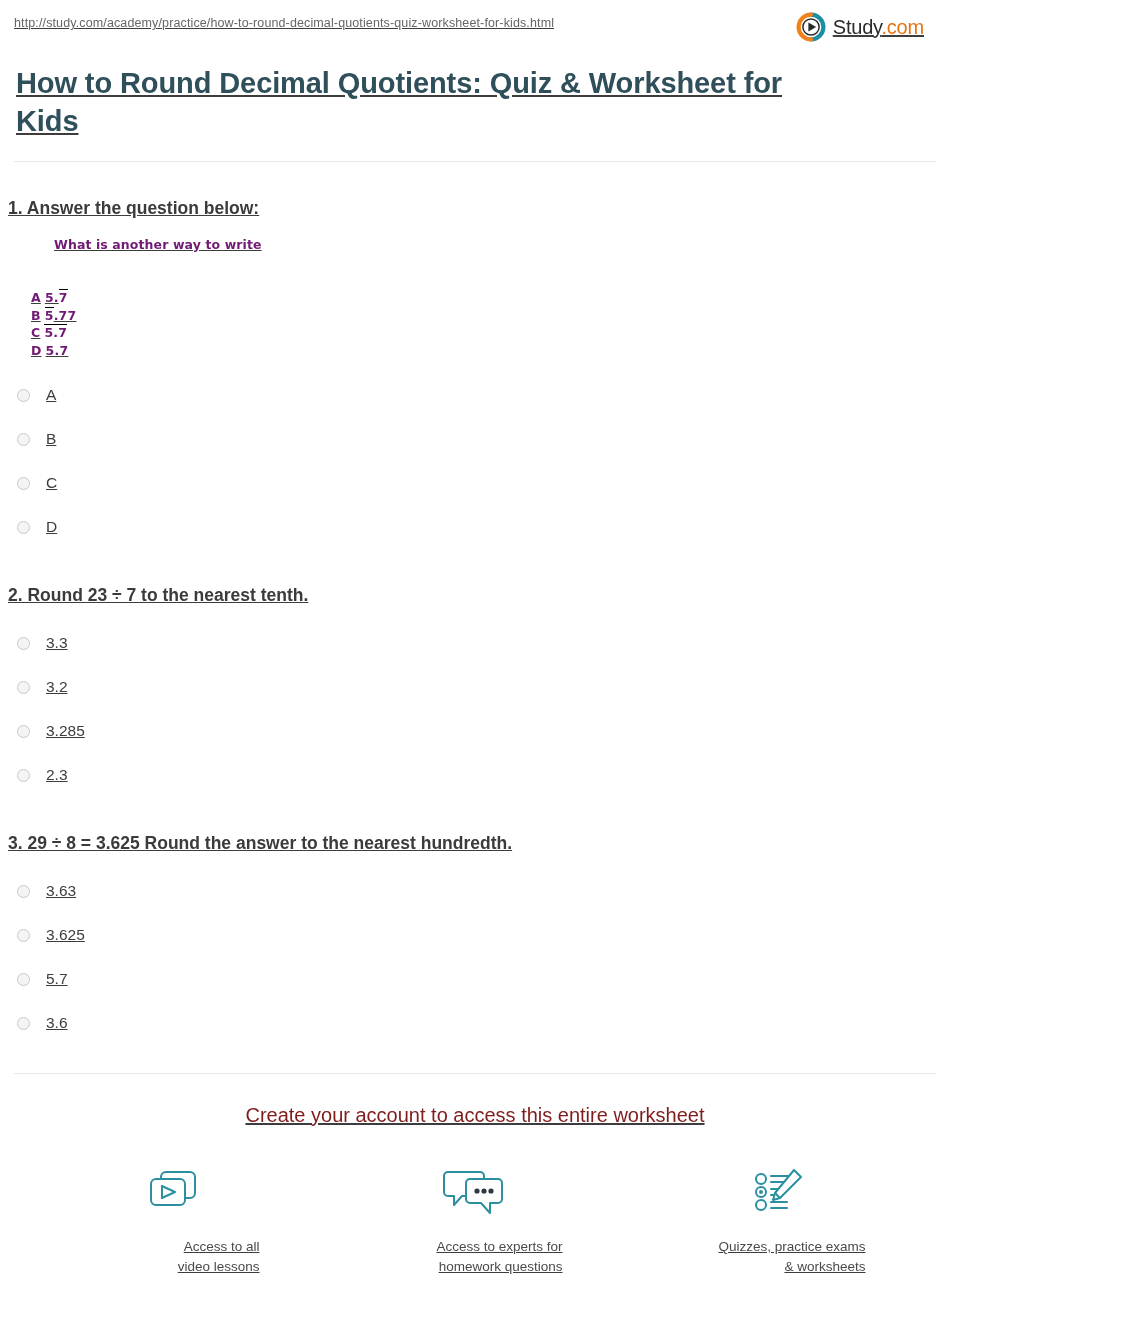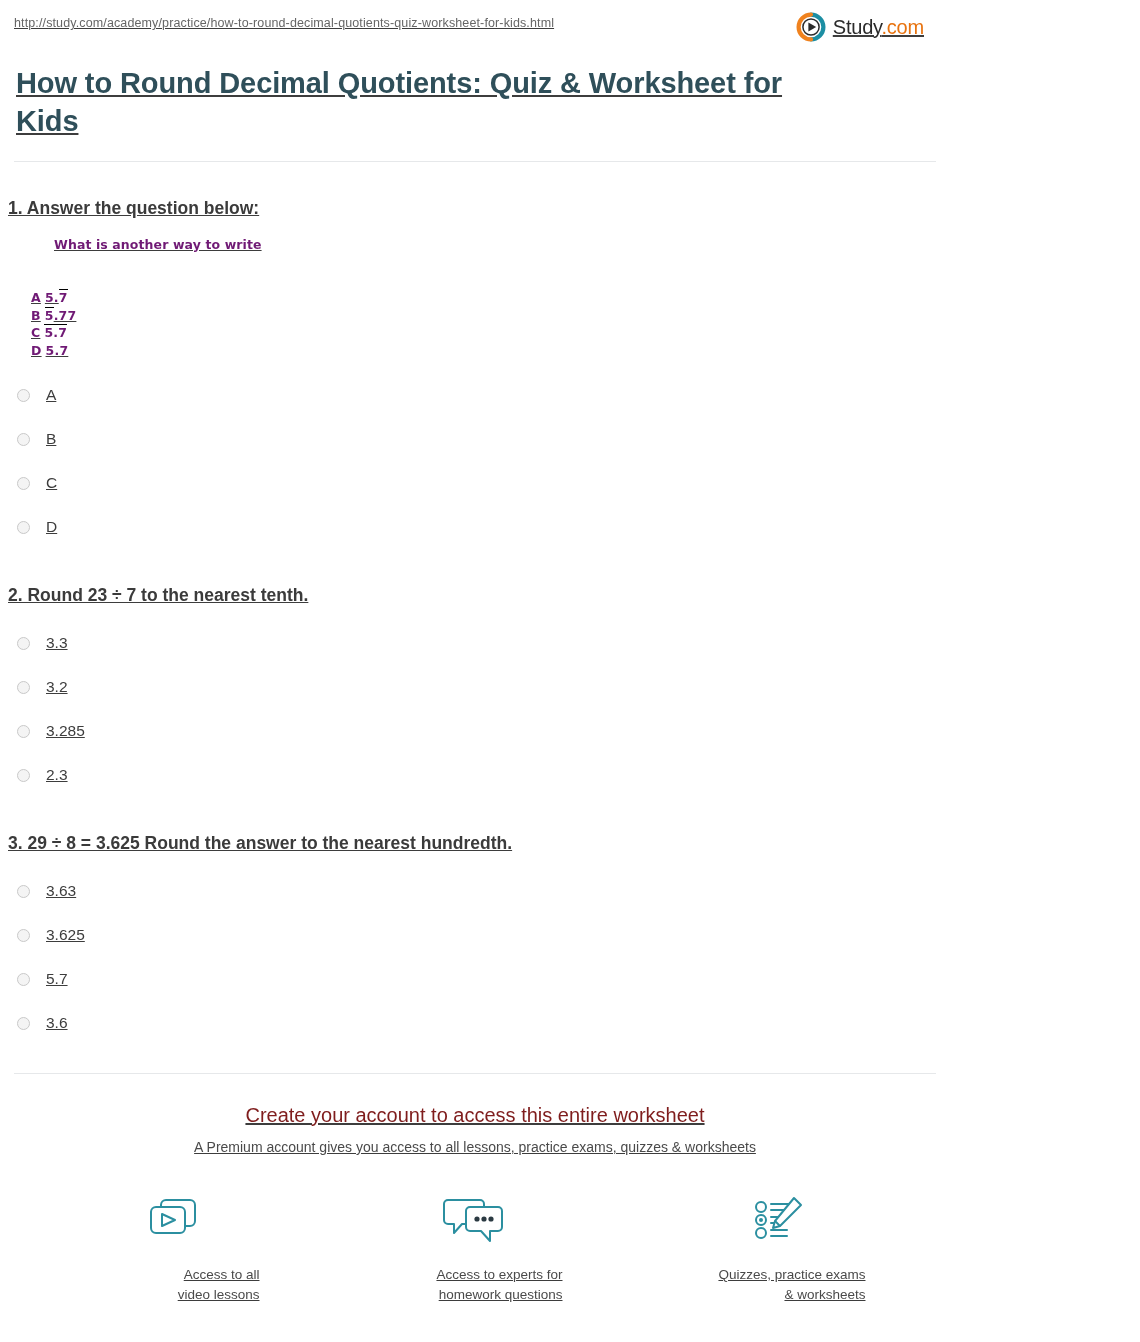--- a/index.html
+++ b/index.html
@@ -307,21 +307,20 @@
         </label>
       </div>
     </div>
 
   </div>
 
   <div class="footer-rule"></div>
 
   <div class="cta">
     <div class="cta-heading">Create your account to access this entire worksheet</div>
-    <div class="cta-sub">A Premium account gives you access to all lessons, practice exams, quizzes &amp; worksheets</div>
 
     <div class="features">
 
       <div class="feature">
         <div class="feature-icon">
           <svg width="62" height="54" viewBox="0 0 62 54" aria-hidden="true">
             <rect x="20" y="6" width="34" height="26" rx="5" ry="5" fill="none" stroke="#2b8fa0" stroke-width="2"></rect>
             <rect x="10" y="13" width="34" height="26" rx="5" ry="5" fill="#ffffff" stroke="#2b8fa0" stroke-width="2"></rect>
             <polygon points="21,20 34,26 21,32" fill="none" stroke="#2b8fa0" stroke-width="2" stroke-linejoin="round"></polygon>
           </svg>

